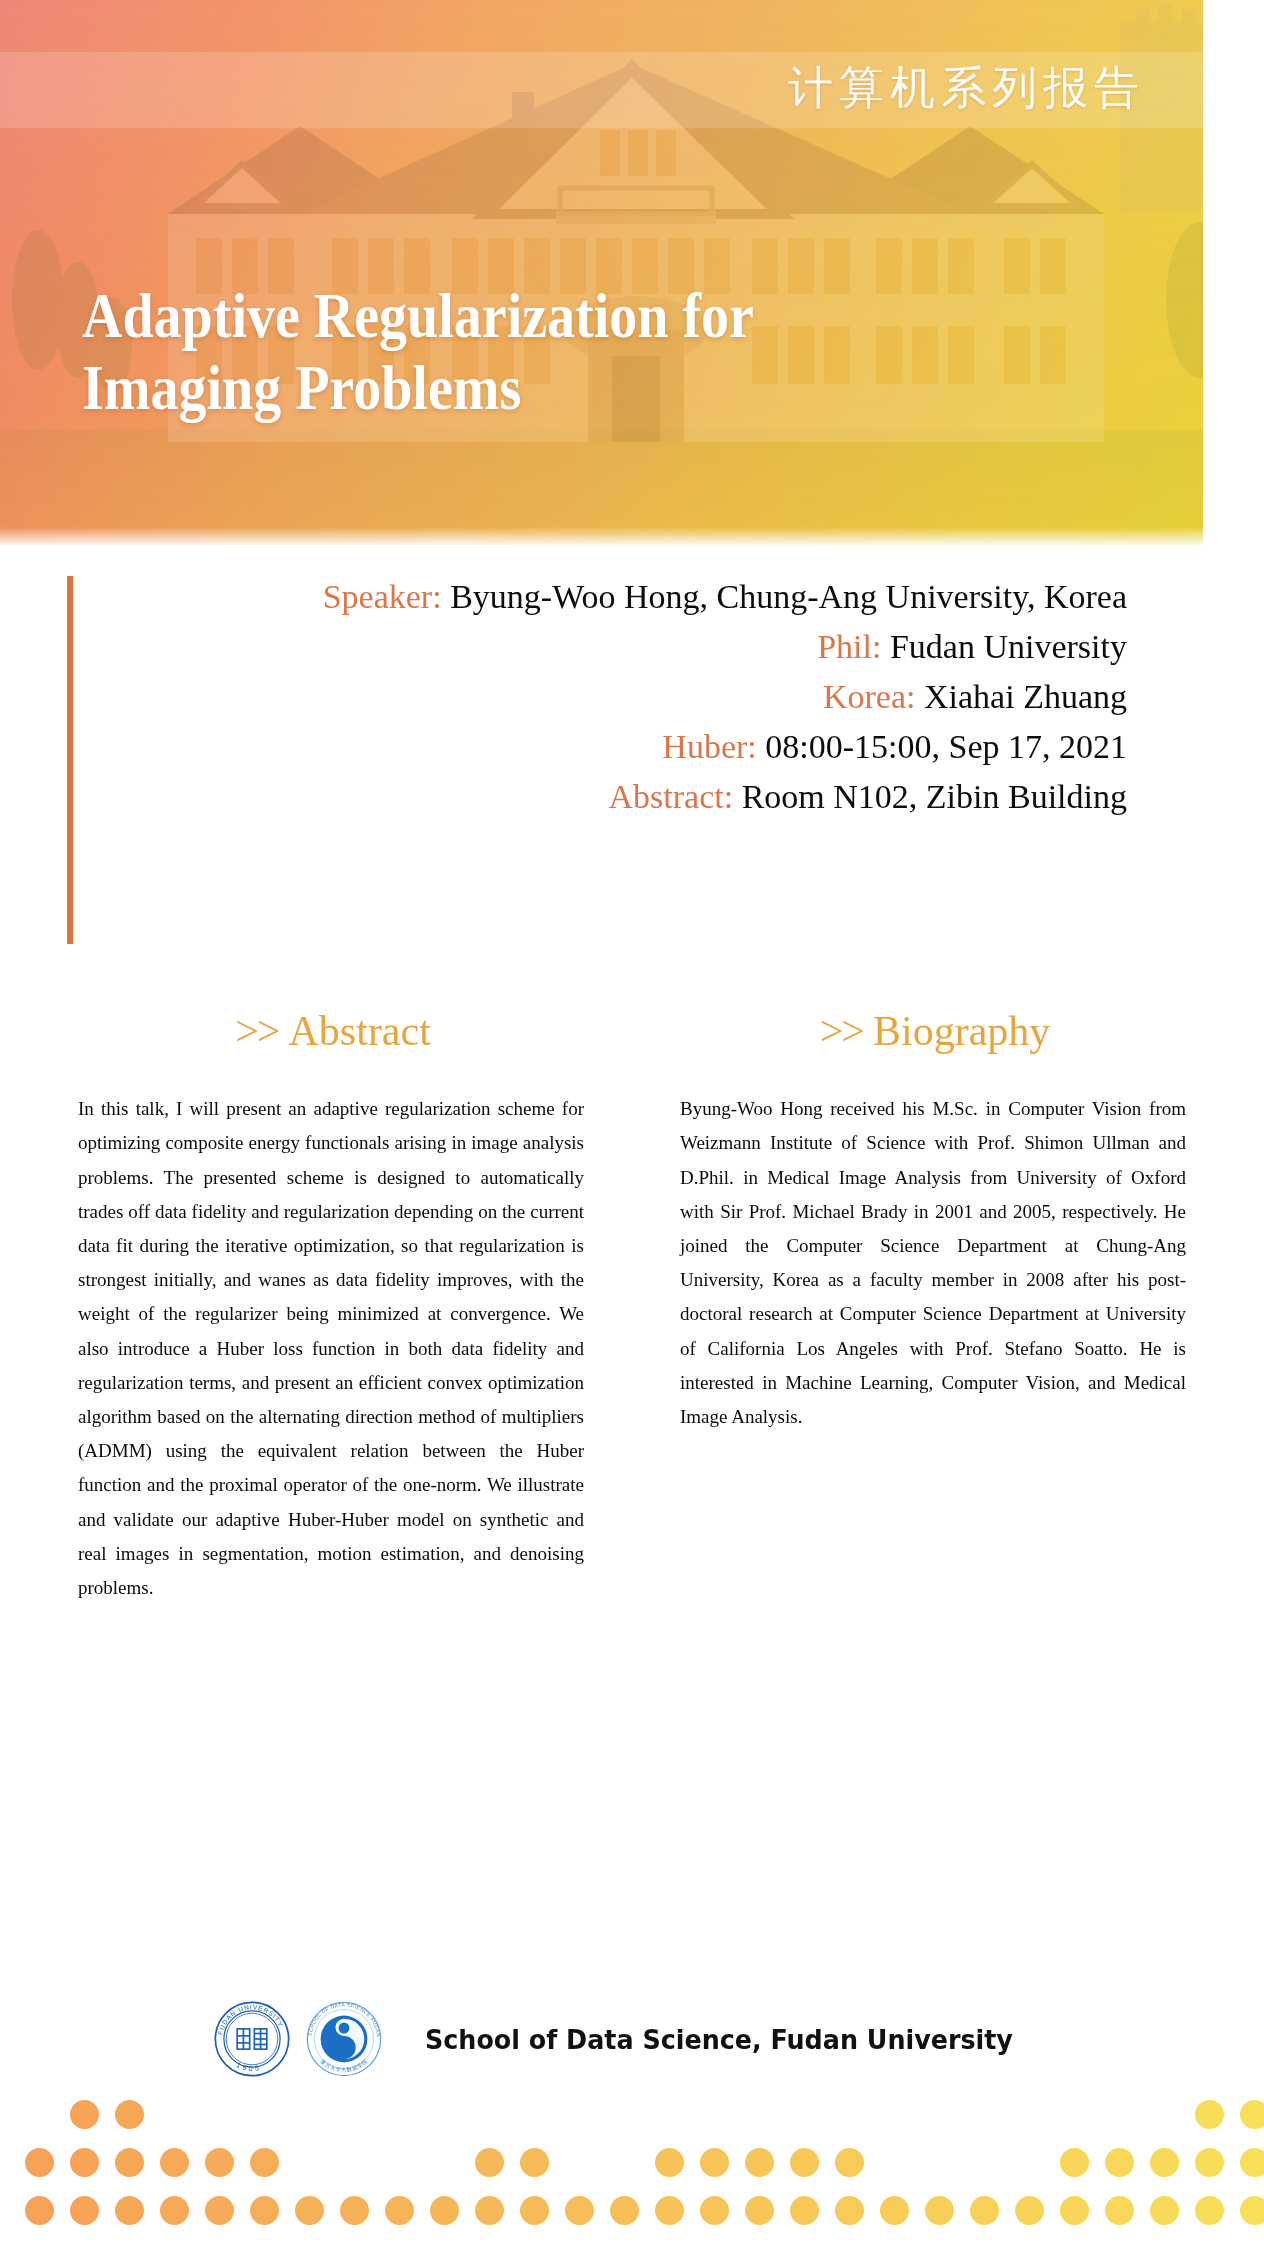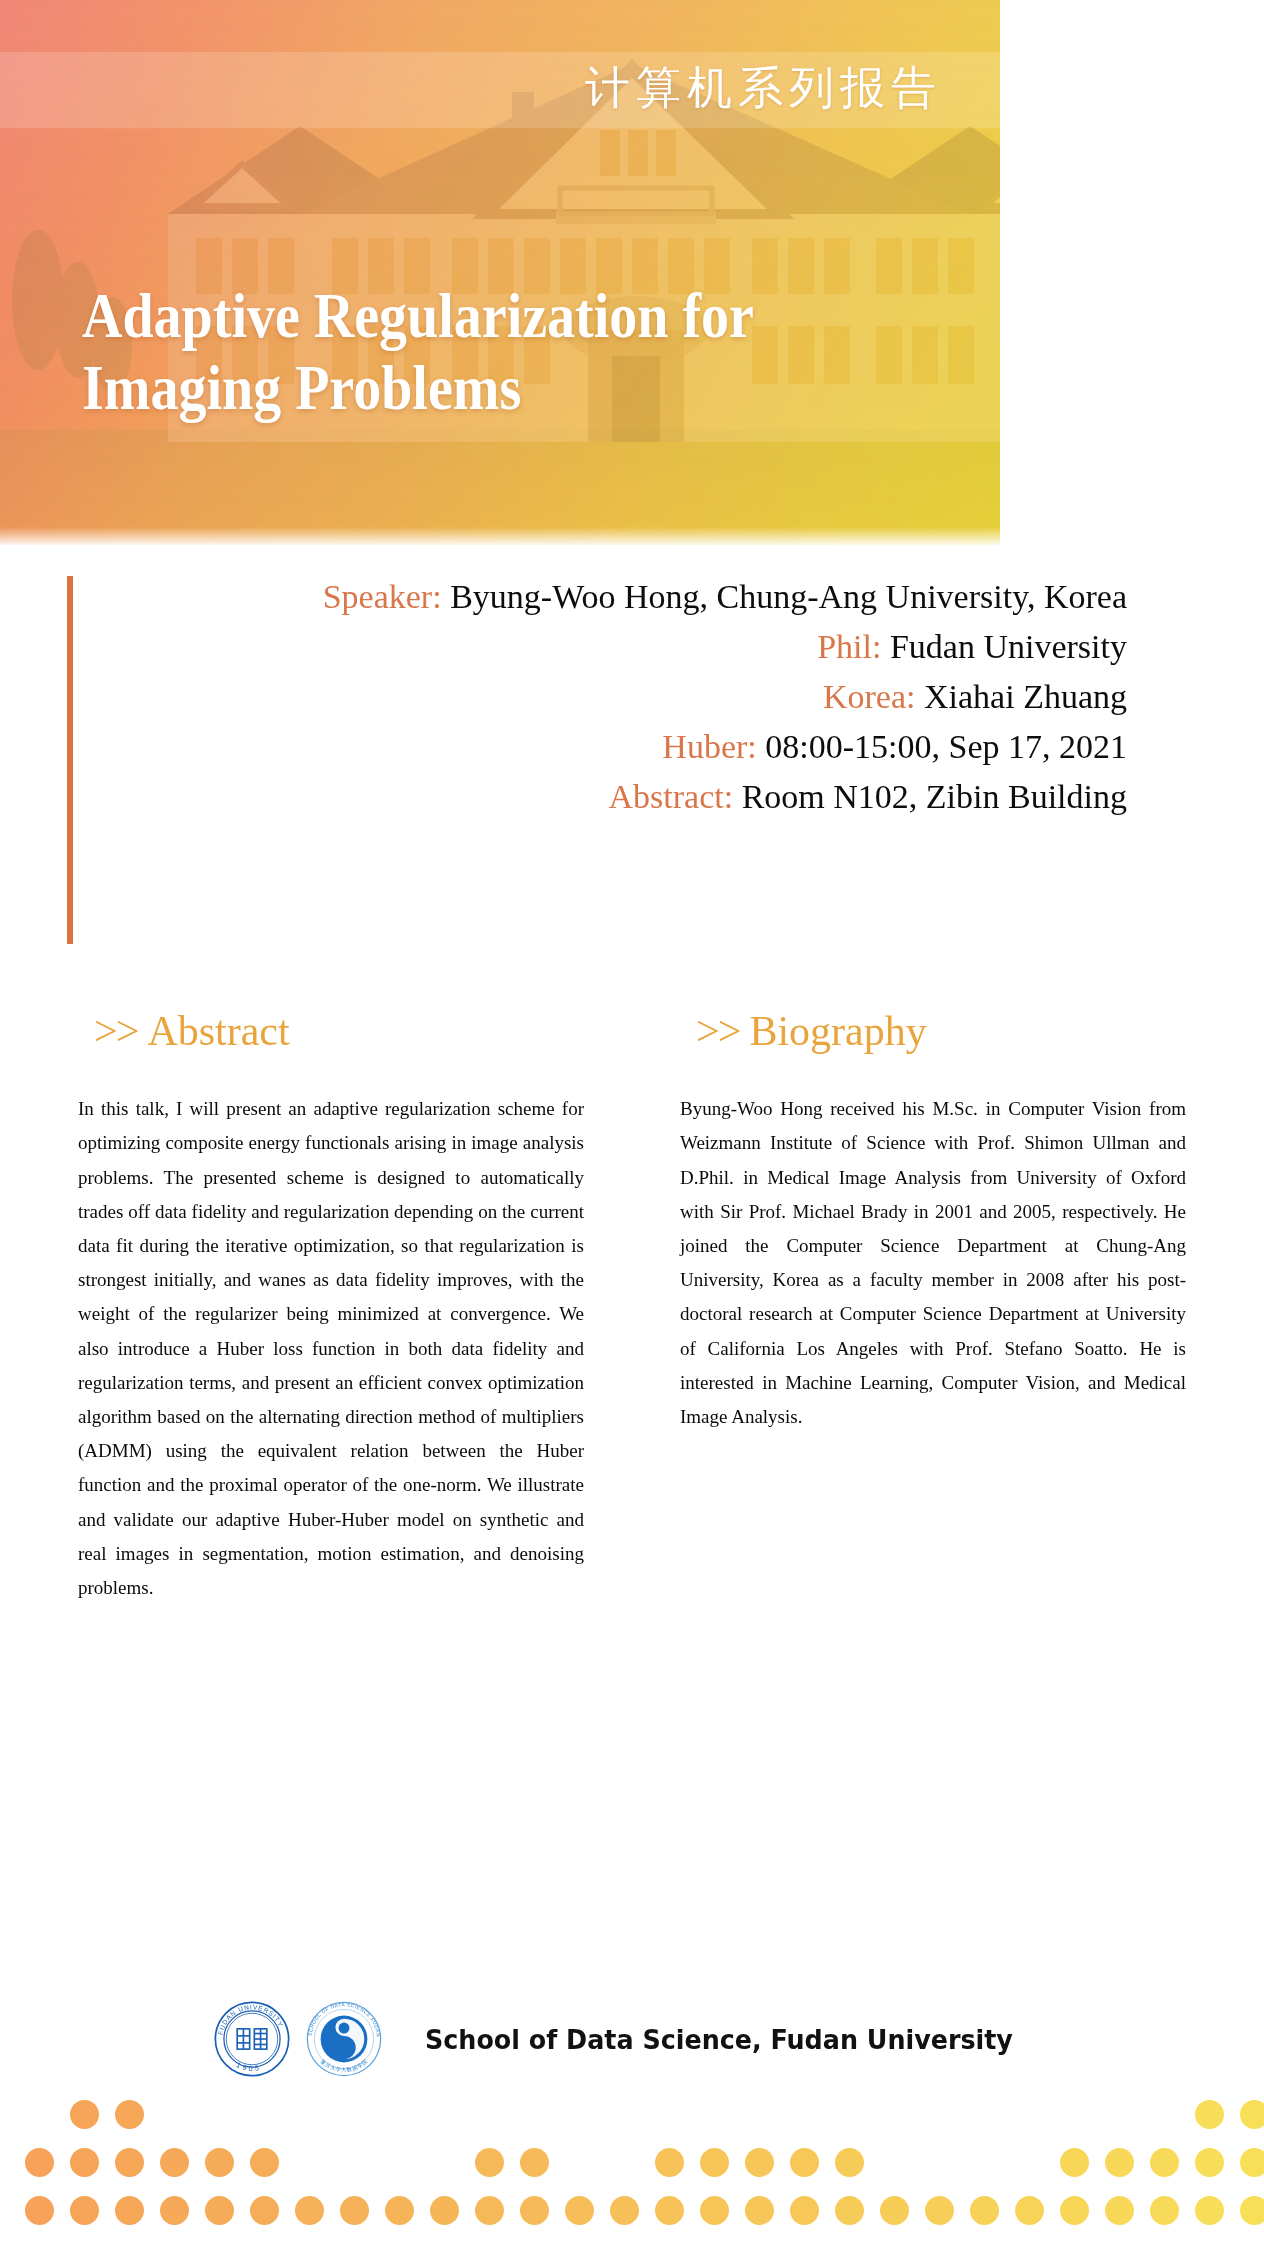--- a/index.html
+++ b/index.html
@@ -12,21 +12,21 @@
     height: 2248px;
     position: relative;
     font-family: "Liberation Serif", "DejaVu Serif", serif;
     overflow: hidden;
   }
 
   
   .banner {
     position: absolute;
     left: 0; top: 0;
-    width: 1000px;
+    width: 1203px;
     height: 545px;
     overflow: hidden;
     background: linear-gradient(118deg,
         #ef7b6a 0%,
         #f08a5c 16%,
         #f0a055 34%,
         #efae4f 52%,
         #eebf45 70%,
         #ecca3c 85%,
         #ead136 100%);
@@ -134,23 +134,24 @@
     box-sizing: border-box;
   }
   .col {
     flex: 1 1 0;
     min-width: 0;
   }
   .section-head {
     font-size: 42px;
     color: #e8a53d;
     line-height: 1.1;
-    margin: 0 0 38px 16px;
+    margin: 0 0 38px 4px;
     white-space: nowrap;
     font-weight: normal;
+    text-align: center;
   }
   .section-head .chev {
     letter-spacing: -2px;
     margin-right: 10px;
   }
   .body-text {
     font-size: 19px;
     line-height: 34.2px;
     color: #0a0a0a;
     text-align: justify;

